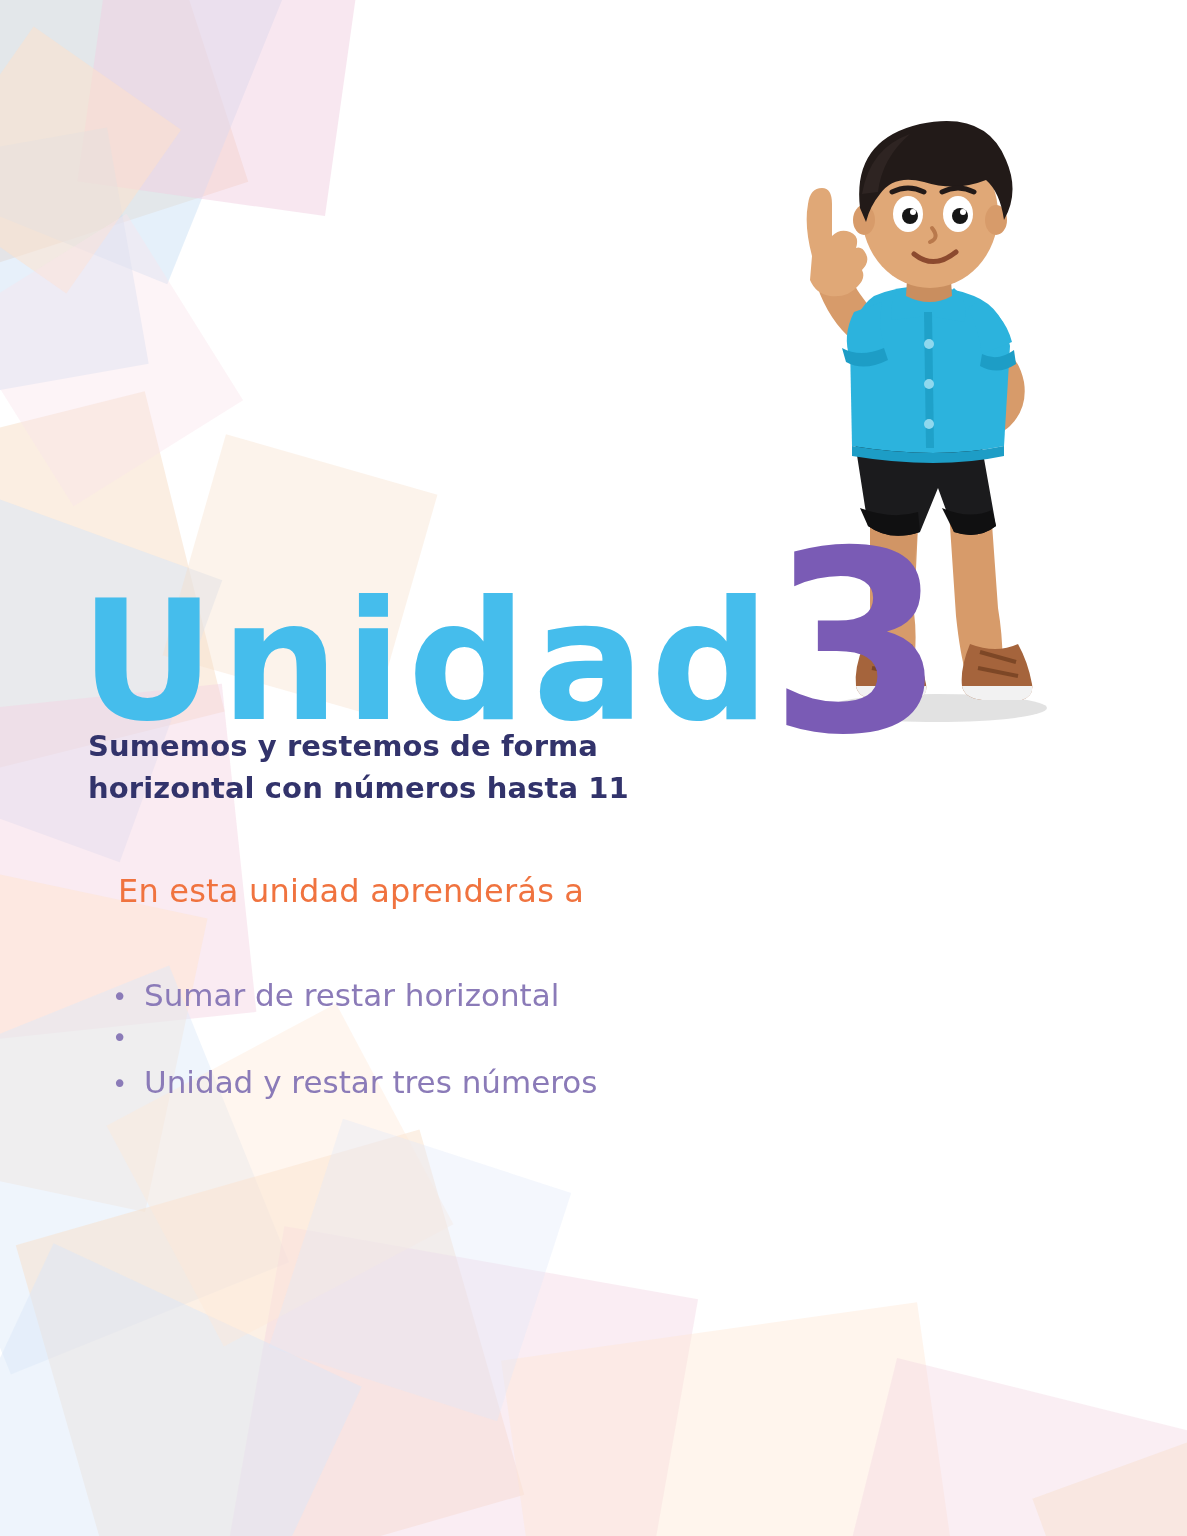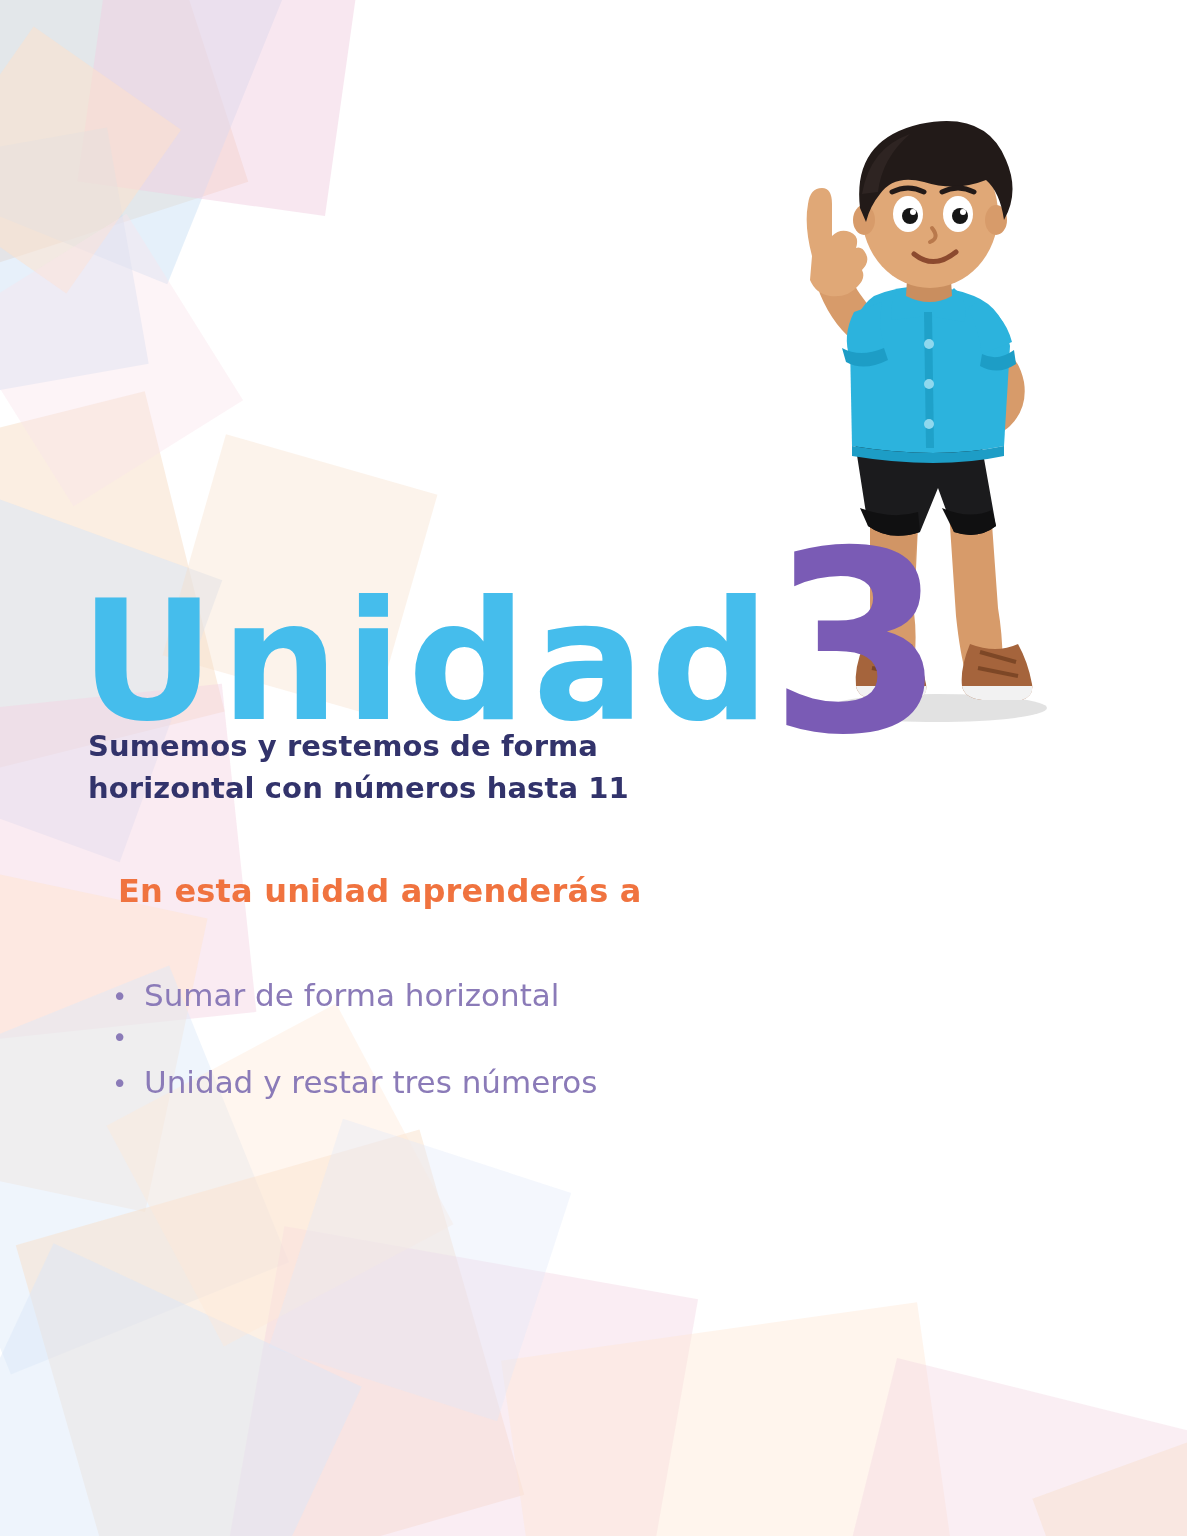--- a/index.html
+++ b/index.html
@@ -113,21 +113,21 @@
     line-height: 1.45;
     color: #32336b;
     letter-spacing: .1px;
   }
 
   .learn-heading {
     position: absolute;
     left: 118px;
     top: 872px;
     font-family: "DejaVu Sans", sans-serif;
-    font-weight: 700;
+    font-weight: 400;
     font-size: 32px;
     color: #f0733f;
     letter-spacing: .2px;
   }
 
   .obj-list {
     position: absolute;
     left: 112px;
     top: 972px;
     list-style: none;
@@ -268,21 +268,21 @@
     <span class="unidad-number">3</span>
   </div>
 
   <div class="subtitle">Sumemos y restemos de forma horizontal con números hasta 11</div>
 
   <div class="learn-heading">En esta unidad aprenderás a</div>
 
   <ul class="obj-list">
     <li>
       <span class="obj-bullet">•</span>
-      <span>Sumar de forma horizontal</span>
+      <span>Sumar de restar horizontal</span>
     </li>
     <li>
       <span class="obj-bullet">•</span>
     </li>
     <li>
       <span class="obj-bullet">•</span>
       <span>Unidad y restar tres números</span>
     </li>
   </ul>
 

